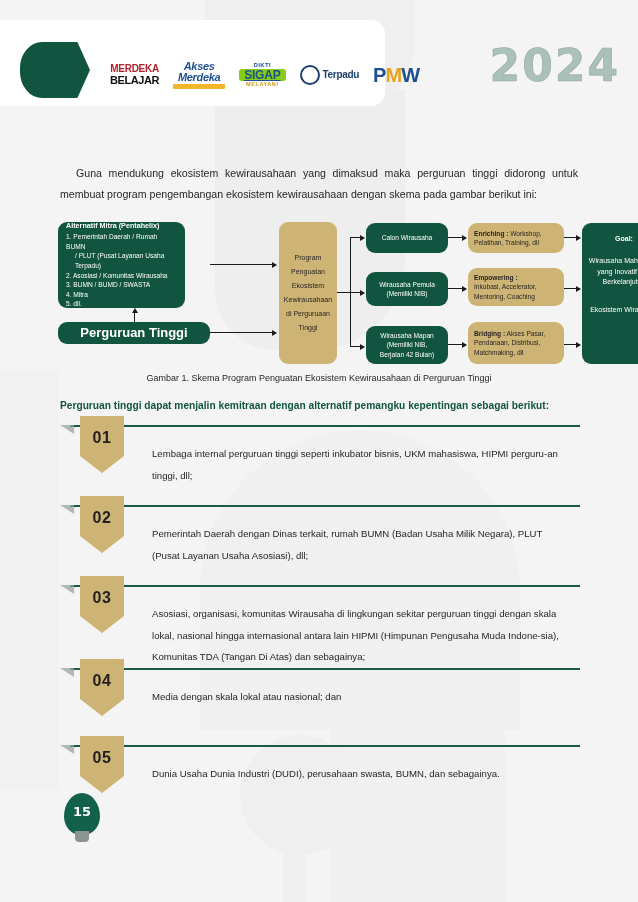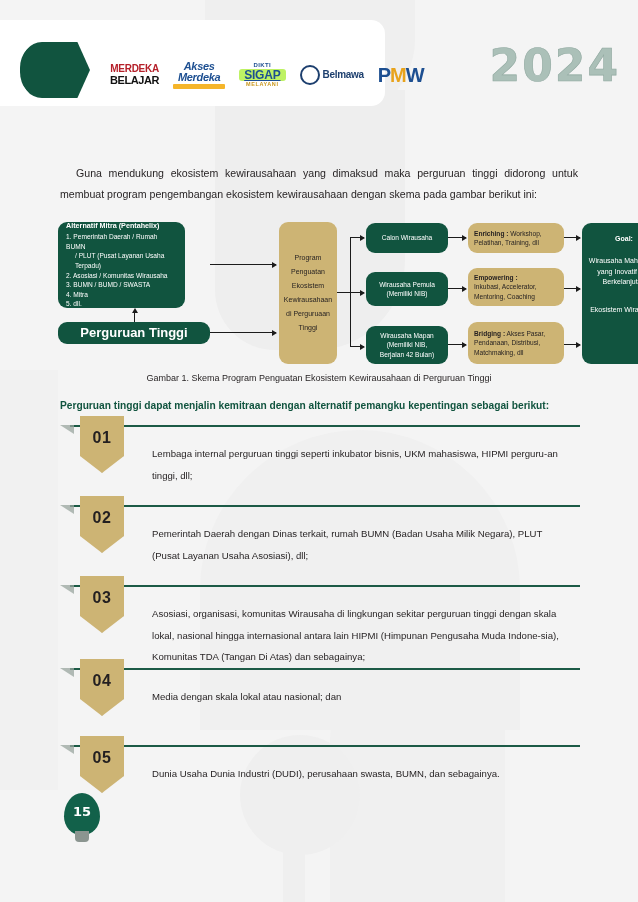--- a/index.html
+++ b/index.html
@@ -166,21 +166,21 @@
   .logo-sigap .s1 {
     font-size: 6px;
     font-weight: 700;
     color: #1d4f91;
     letter-spacing: 0.4px;
   }
   .logo-sigap .s2 {
     font-size: 12px;
     font-weight: 800;
     color: #1d4f91;
-    background: #bef264;
+    background: #84cc16;
     padding: 0 5px;
     border-radius: 3px;
     letter-spacing: -0.2px;
     margin: 1px 0;
     text-decoration: underline;
   }
   .logo-sigap .s3 {
     font-size: 5.5px;
     font-weight: 700;
     color: #c9971c;
@@ -570,21 +570,21 @@
       </div>
 
       <div class="logo logo-sigap">
         <div class="s1">DIKTI</div>
         <div class="s2">SIGAP</div>
         <div class="s3">MELAYANI</div>
       </div>
 
       <div class="logo logo-belmawa">
         <div class="gear"></div>
-        <div class="b1">Belmawa</div>
+        <div class="b1">Terpadu</div>
       </div>
 
       <div class="logo logo-pmw">
         <span class="p1">P</span>
         <span class="p2">M</span>
         <span class="p3">W</span>
       </div>
     </div>
 
     <div class="year-logo">2024</div>

